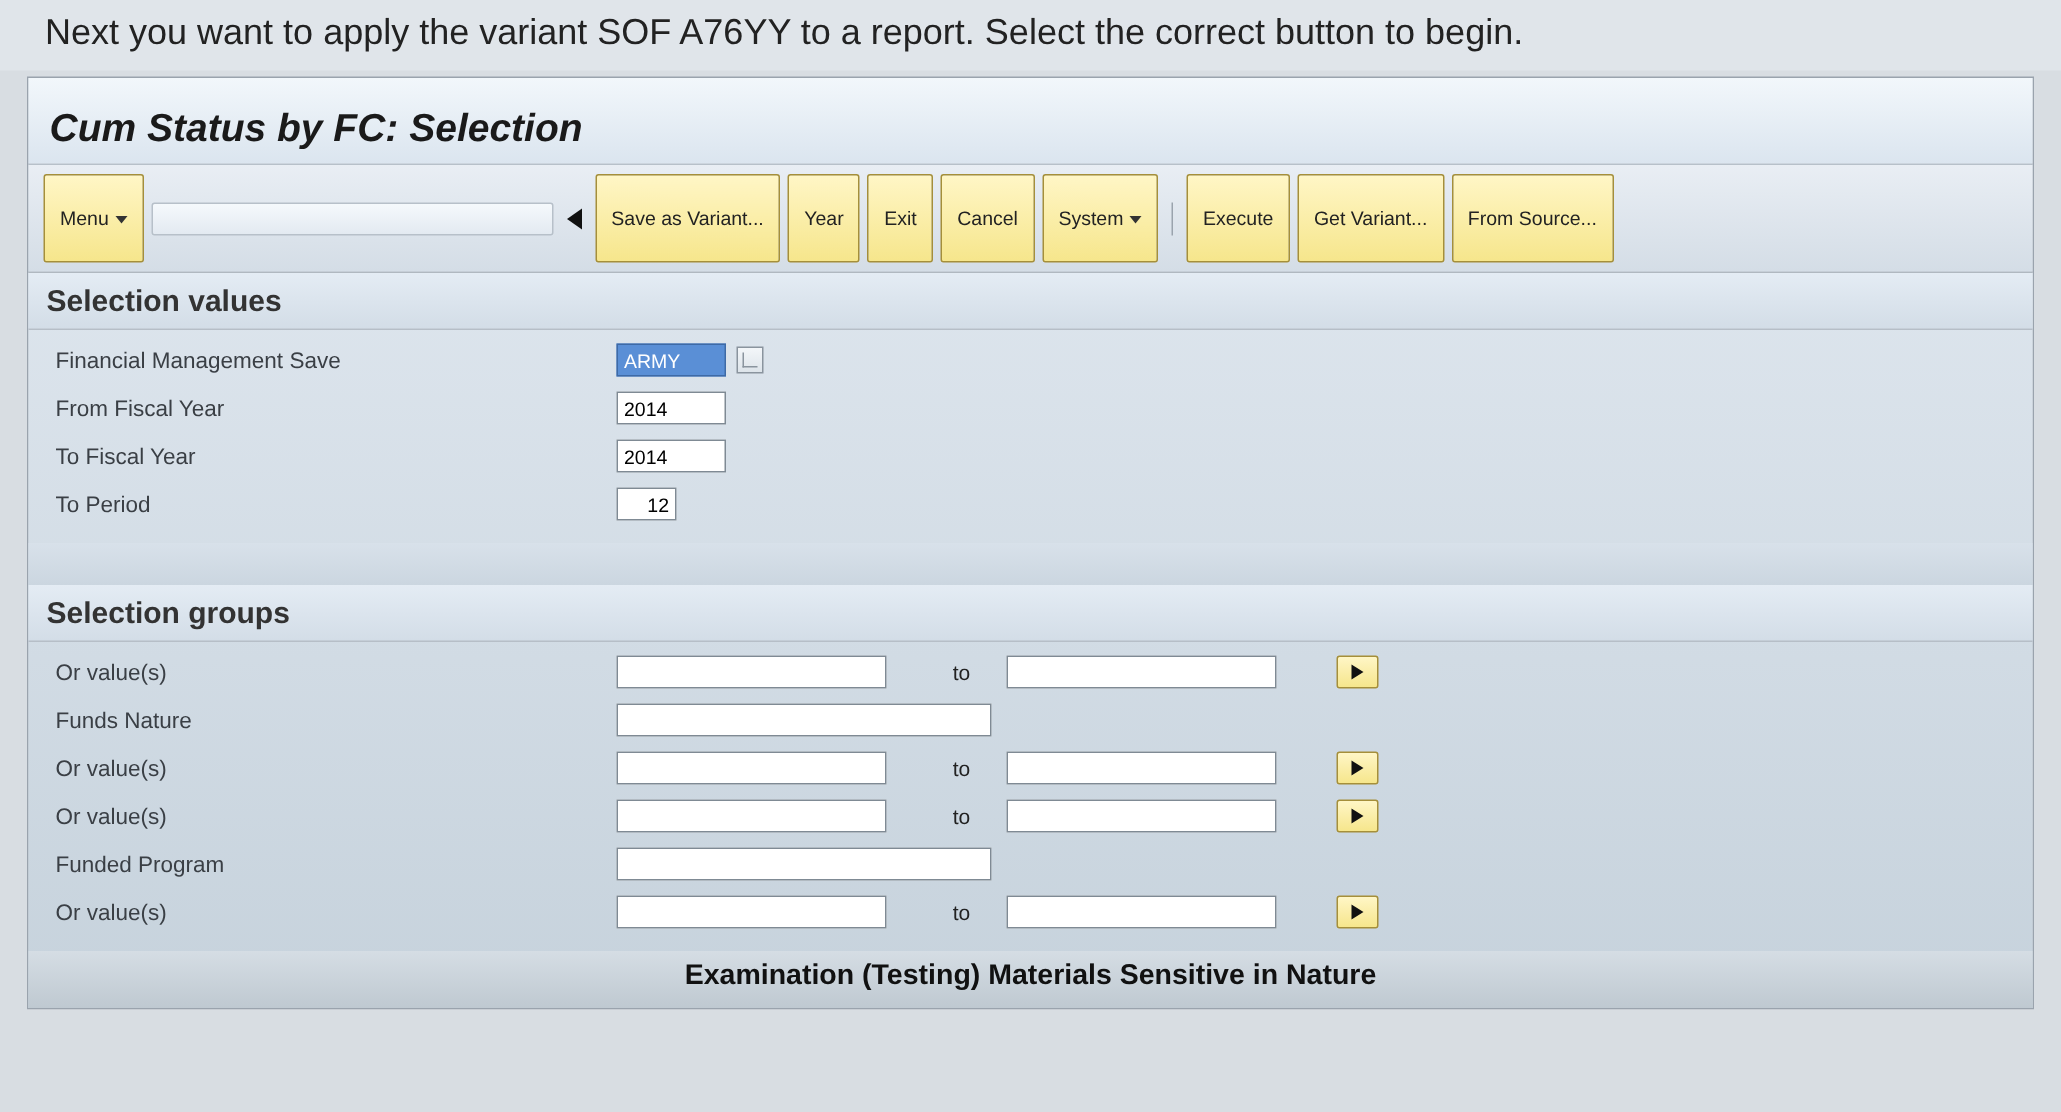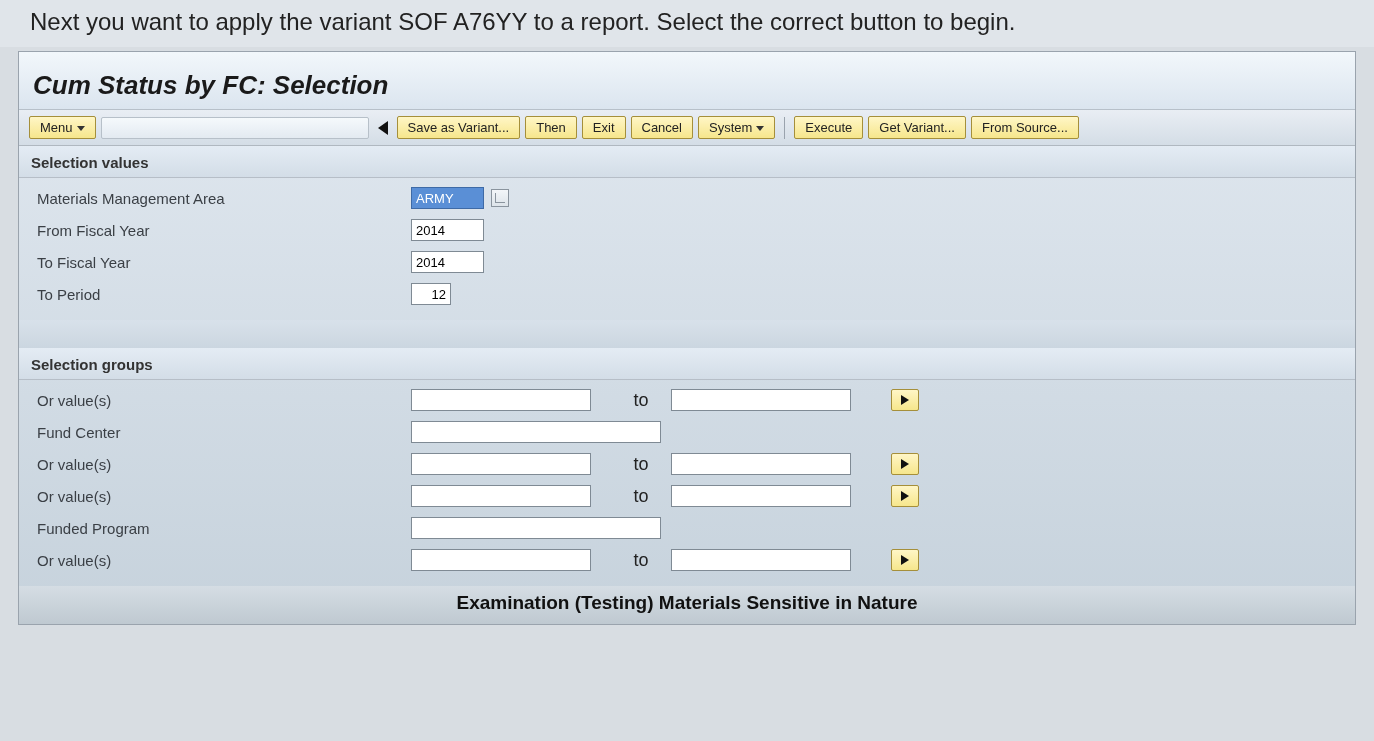--- a/index.html
+++ b/index.html
@@ -36,21 +36,21 @@
   .toolbar {
     display: flex;
     align-items: center;
     gap: 5px;
     padding: 6px 10px;
     background: linear-gradient(#e9eef4,#d4dde6);
     border-bottom: 1px solid #b0b8c0;
   }
   .tbtn {
     font-size: 13px;
-    padding: 3px 10px;
+    padding: 21px 10px;
     background: linear-gradient(#fff6c6,#f6e68c);
     border: 1px solid #a58f3a;
     border-radius: 2px;
     cursor: pointer;
     white-space: nowrap;
     color: #222;
   }
   .tbtn.small-tri::after {
     content: "";
     display: inline-block;
@@ -76,21 +76,21 @@
   }
   .divider-v {
     width: 1px; height: 22px; background: #9aa3ad; margin: 0 4px;
   }
 
   .body-area {
     background: linear-gradient(#dde5ed,#c6d2dc);
     padding: 0 0 0 0;
   }
   .section-header {
-    font-size: 15px;
+    font-size: 20px;
     font-weight: 700;
     color: #333;
     padding: 8px 12px 6px 12px;
     background: linear-gradient(#e4ecf4,#d3dde7);
     border-bottom: 1px solid #b6bec7;
   }
   .section-body {
     padding: 4px 12px 10px 12px;
   }
   .row {
@@ -106,21 +106,21 @@
   }
   .field-col {
     width: 210px;
   }
   .range-from {
     width: 200px;
   }
   .to-label {
     width: 60px;
     text-align: center;
-    font-size: 18px;
+    font-size: 14px;
     color: #222;
   }
   .range-to {
     width: 200px;
   }
   .extend-col {
     width: 60px;
     text-align: left;
     padding-left: 20px;
   }
@@ -197,37 +197,37 @@
 
   <div class="titlebar">
     <h1>Cum Status by FC: Selection</h1>
   </div>
 
   <div class="toolbar">
     <button class="tbtn small-tri">Menu</button>
     <div class="menu-gap"></div>
     <div class="arrow-left"></div>
     <button class="tbtn">Save as Variant...</button>
-    <button class="tbtn">Then</button>
+    <button class="tbtn">Year</button>
     <button class="tbtn">Exit</button>
     <button class="tbtn">Cancel</button>
     <button class="tbtn small-tri">System</button>
     <div class="divider-v"></div>
     <button class="tbtn">Execute</button>
     <button class="tbtn">Get Variant...</button>
     <button class="tbtn">From Source...</button>
   </div>
 
   <div class="body-area">
 
     <div class="section-header">Selection values</div>
     <div class="section-body">
 
       <div class="row">
-        <div class="label">Materials Management Area</div>
+        <div class="label">Financial Management Save</div>
         <div class="field-col">
           <input class="sapinput sel w60" value="ARMY" style="">
           <span class="f4help"></span>
         </div>
       </div>
 
       <div class="row">
         <div class="label">From Fiscal Year</div>
         <div class="field-col">
           <input class="sapinput w60" value="2014" style="">
@@ -259,21 +259,21 @@
         <div class="label">Or value(s)</div>
         <div class="range-from"><input class="sapinput w180" value="" style=""></div>
         <div class="to-label">to</div>
         <div class="range-to"><input class="sapinput w180" value="" style=""></div>
         <div class="extend-col"><span class="extend-btn">
               <span class="arrow-right"></span>
             </span></div>
       </div>
 
       <div class="row">
-        <div class="label">Fund Center</div>
+        <div class="label">Funds Nature</div>
         <div class="range-from"><input class="sapinput w250" value="" style=""></div>
       </div>
       <div class="row">
         <div class="label">Or value(s)</div>
         <div class="range-from"><input class="sapinput w180" value="" style=""></div>
         <div class="to-label">to</div>
         <div class="range-to"><input class="sapinput w180" value="" style=""></div>
         <div class="extend-col"><span class="extend-btn">
               <span class="arrow-right"></span>
             </span></div>

